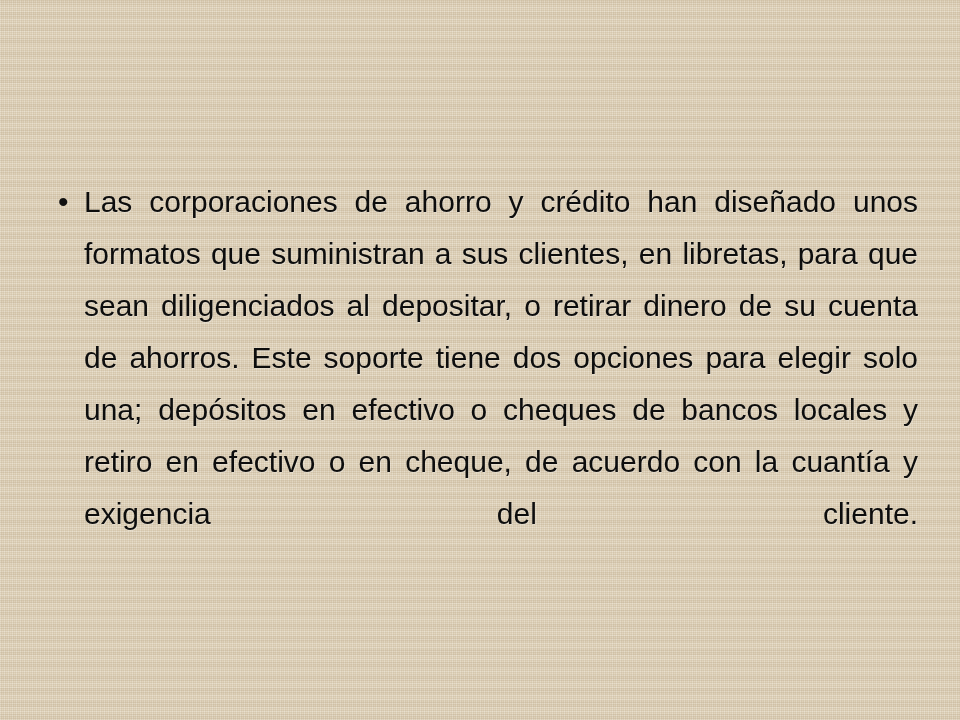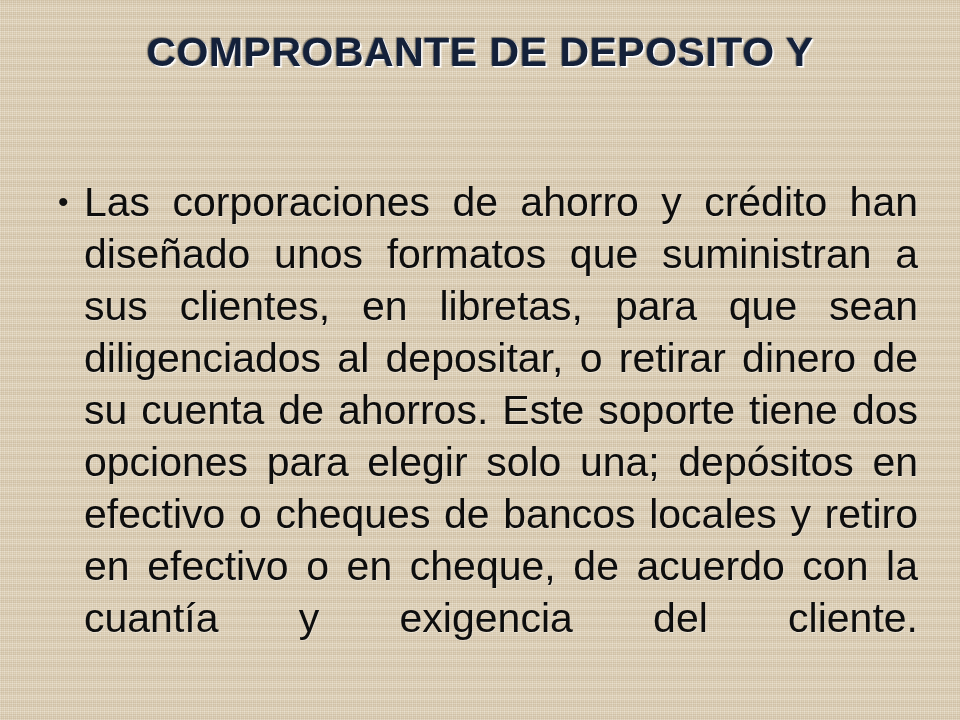--- a/index.html
+++ b/index.html
@@ -92,40 +92,39 @@
     line-height: 52px;
     color: #111111;
     text-align: left;
     padding-left: 6px;
     box-sizing: border-box;
   }
 
   .bullet-text {
     flex: 1 1 auto;
     font-family: "Liberation Sans", sans-serif;
-    font-size: 41px;
+    font-size: 30px;
     line-height: 52px;
     color: #0d0d0d;
     text-align: justify;
     text-justify: inter-word;
     text-shadow: 0.5px 0.5px 0 rgba(255,255,255,0.35);
   }
   .bullet-text:after {
     content: "";
     display: inline-block;
     width: 100%;
   }
 </style>
 </head>
 <body>
 
 <div class="slide">
 
   <div class="title-block">
-    <div class="title-line">COMPROBANTE DE DEPOSITO Y</div>
   </div>
 
   <div class="body-block">
     <div class="bullet-row">
       <div class="bullet-dot">•</div>
       <div class="bullet-text">Las corporaciones de ahorro y crédito han diseñado unos formatos que suministran a sus clientes, en libretas, para que sean diligenciados al depositar, o retirar dinero de su cuenta de ahorros. Este soporte tiene dos opciones para elegir solo una; depósitos en efectivo o cheques de bancos locales y retiro en efectivo o en cheque, de acuerdo con la cuantía y exigencia del cliente.</div>
     </div>
   </div>
 
 </div>

